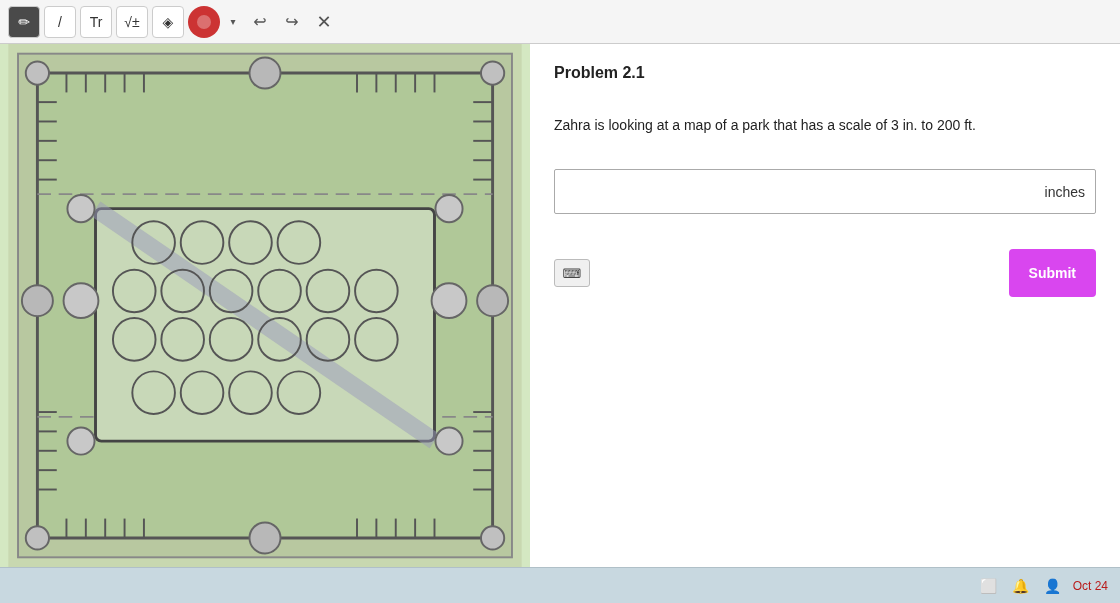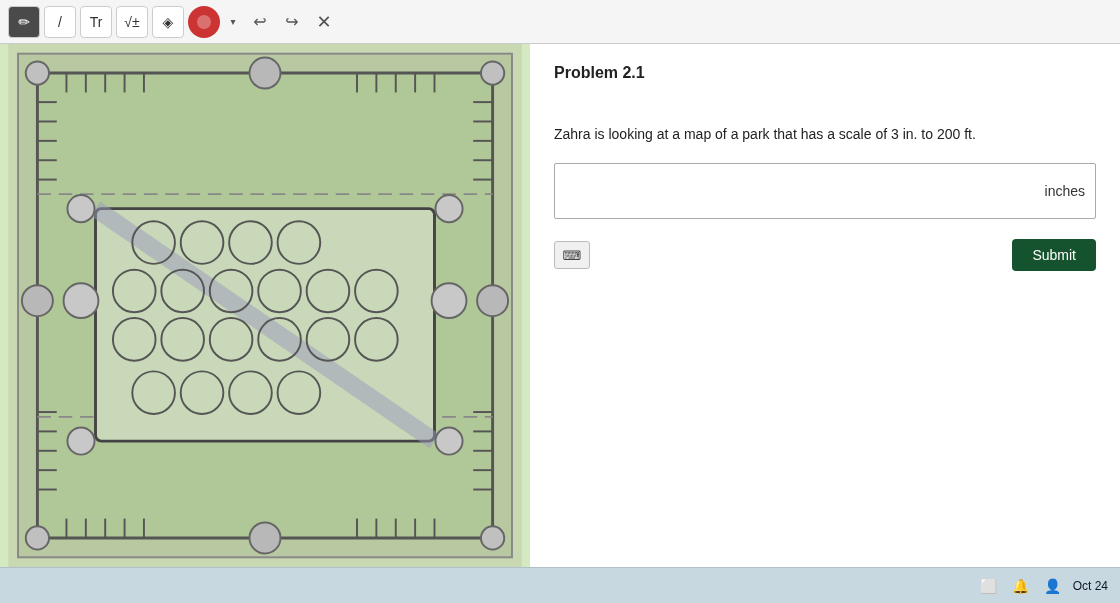--- a/index.html
+++ b/index.html
@@ -93,45 +93,44 @@
       overflow: hidden;
     }
 
     
     .right-panel {
       flex: 1;
       background: #fff;
       padding: 20px 24px;
       display: flex;
       flex-direction: column;
-      gap: 14px;
+      gap: 29px;
       overflow-y: auto;
     }
 
     .problem-title {
       font-size: 16px;
       font-weight: bold;
       color: #222;
       margin-bottom: 4px;
     }
 
     .problem-text {
       font-size: 14px;
       color: #222;
       line-height: 1.5;
-      margin-top: 24px;
     }
 
     .answer-row {
       display: flex;
       align-items: center;
       border: 1px solid #aaa;
       border-radius: 2px;
       background: #fff;
-      height: 56px;
+      height: 45px;
       margin-top: 4px;
     }
 
     .answer-input {
       flex: 1;
       border: none;
       outline: none;
       font-size: 15px;
       padding: 4px 8px;
       background: transparent;
@@ -159,28 +158,28 @@
       background: #f0f0f0;
       cursor: pointer;
       display: flex;
       align-items: center;
       justify-content: center;
       font-size: 13px;
       color: #444;
     }
 
     .submit-btn {
-      background: #14532d;
+      background: #d946ef;
       color: #fff;
       border: none;
       border-radius: 4px;
-      padding: 8px 20px;
-      font-size: 14px;
-      cursor: pointer;
-      font-weight: 400;
+      padding: 16px 20px;
+      font-size: 14px;
+      cursor: pointer;
+      font-weight: 700;
     }
 
     
     .taskbar {
       height: 36px;
       background: #c8d8e0;
       display: flex;
       align-items: center;
       justify-content: flex-end;
       padding: 0 12px;
@@ -191,21 +190,21 @@
       width: 24px;
       height: 24px;
       display: flex;
       align-items: center;
       justify-content: center;
       font-size: 14px;
       cursor: pointer;
     }
     .taskbar-time {
       font-size: 12px;
-      color: #0f172a;
+      color: #b91c1c;
     }
 
     
     .map-svg {
       width: 100%;
       height: 100%;
     }
 
     
     .red-circle-btn {

